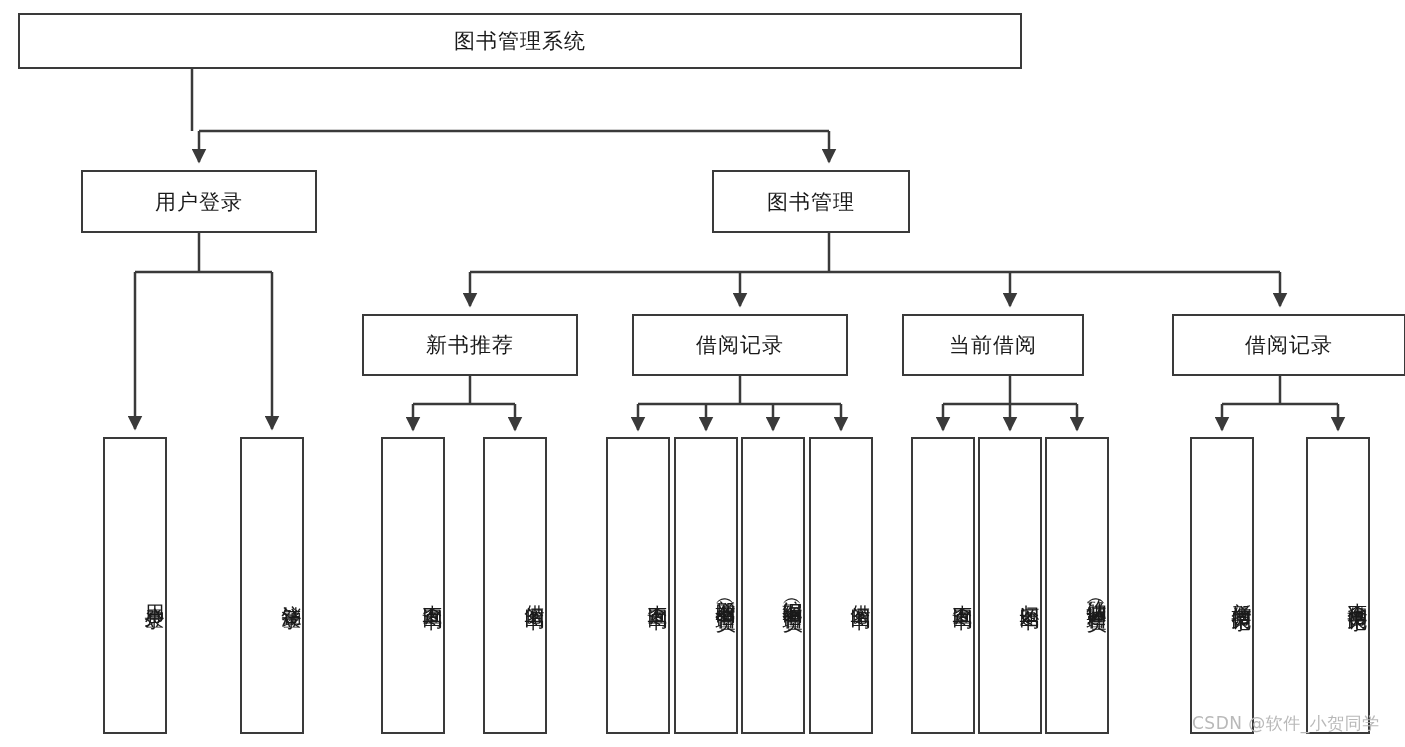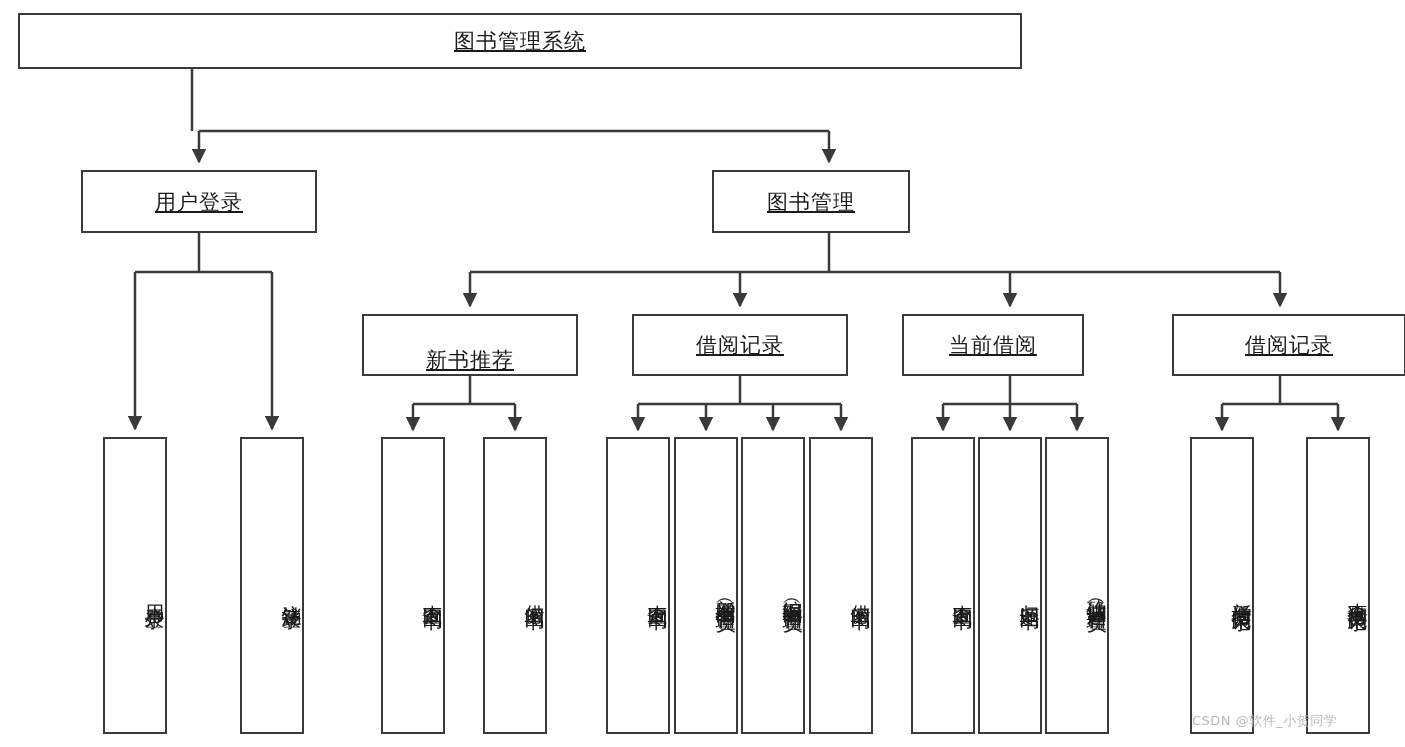--- a/index.html
+++ b/index.html
@@ -30,42 +30,41 @@
     border: 2px solid #3a3a3a;
     background: #ffffff;
     display: flex;
     align-items: center;
     justify-content: center;
     color: #1a1a1a;
   }
   .node.horiz {
     font-size: 21px;
     letter-spacing: 1px;
-    text-decoration: underline;
   }
   .node.vert {
     writing-mode: vertical-rl;
     text-orientation: upright;
     font-size: 20px;
     letter-spacing: 2px;
     padding-top: 14px;
     align-items: flex-start;
     justify-content: center;
     line-height: 1.05;
   }
   .node.vert .vlabel {
     writing-mode: vertical-rl;
     text-orientation: upright;
     white-space: nowrap;
   }
   .watermark {
     position: absolute;
     left: 1192px;
     top: 712px;
-    font-size: 13px;
+    font-size: 17px;
     color: #b9b9b9;
     white-space: nowrap;
     letter-spacing: 0.5px;
   }
 </style>
 </head>
 <body>
 
 <div id="canvas">
 
@@ -123,21 +122,21 @@
     <span>图书管理系统</span>
   </div>
 
   <div class="node horiz" style="left:81px; top:170px; width:236px; height:63px;">
     <span>用户登录</span>
   </div>
   <div class="node horiz" style="left:712px; top:170px; width:198px; height:63px;text-align:center;">
     <span>图书管理</span>
   </div>
 
-  <div class="node horiz" style="left:362px; top:314px; width:216px; height:62px;align-items:flex-end;">
+  <div class="node horiz" style="left:362px; top:314px; width:216px; height:62px;">
     <span>新书推荐</span>
   </div>
   <div class="node horiz" style="left:632px; top:314px; width:216px; height:62px;">
     <span>借阅记录</span>
   </div>
   <div class="node horiz" style="left:902px; top:314px; width:182px; height:62px;">
     <span>当前借阅</span>
   </div>
   <div class="node horiz" style="left:1172px; top:314px; width:234px; height:62px;">
     <span>借阅记录</span>

